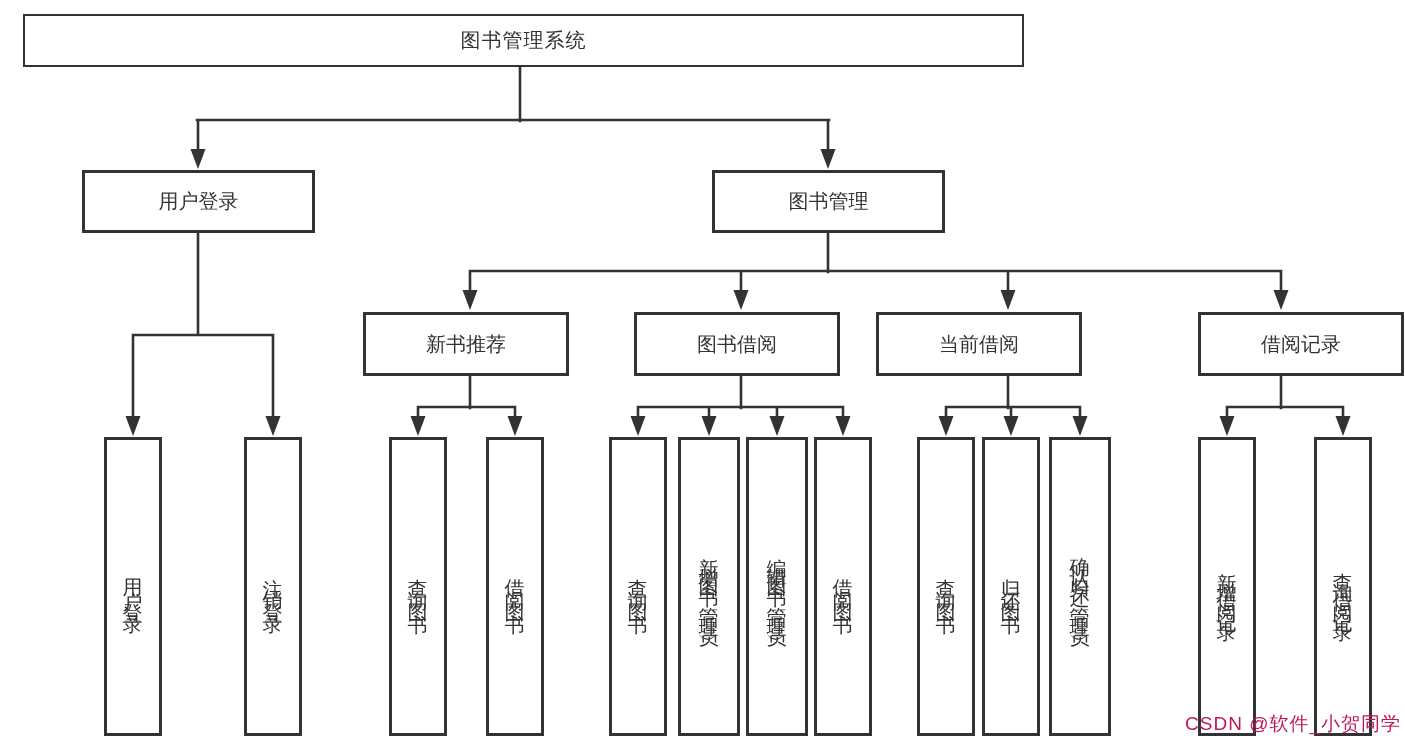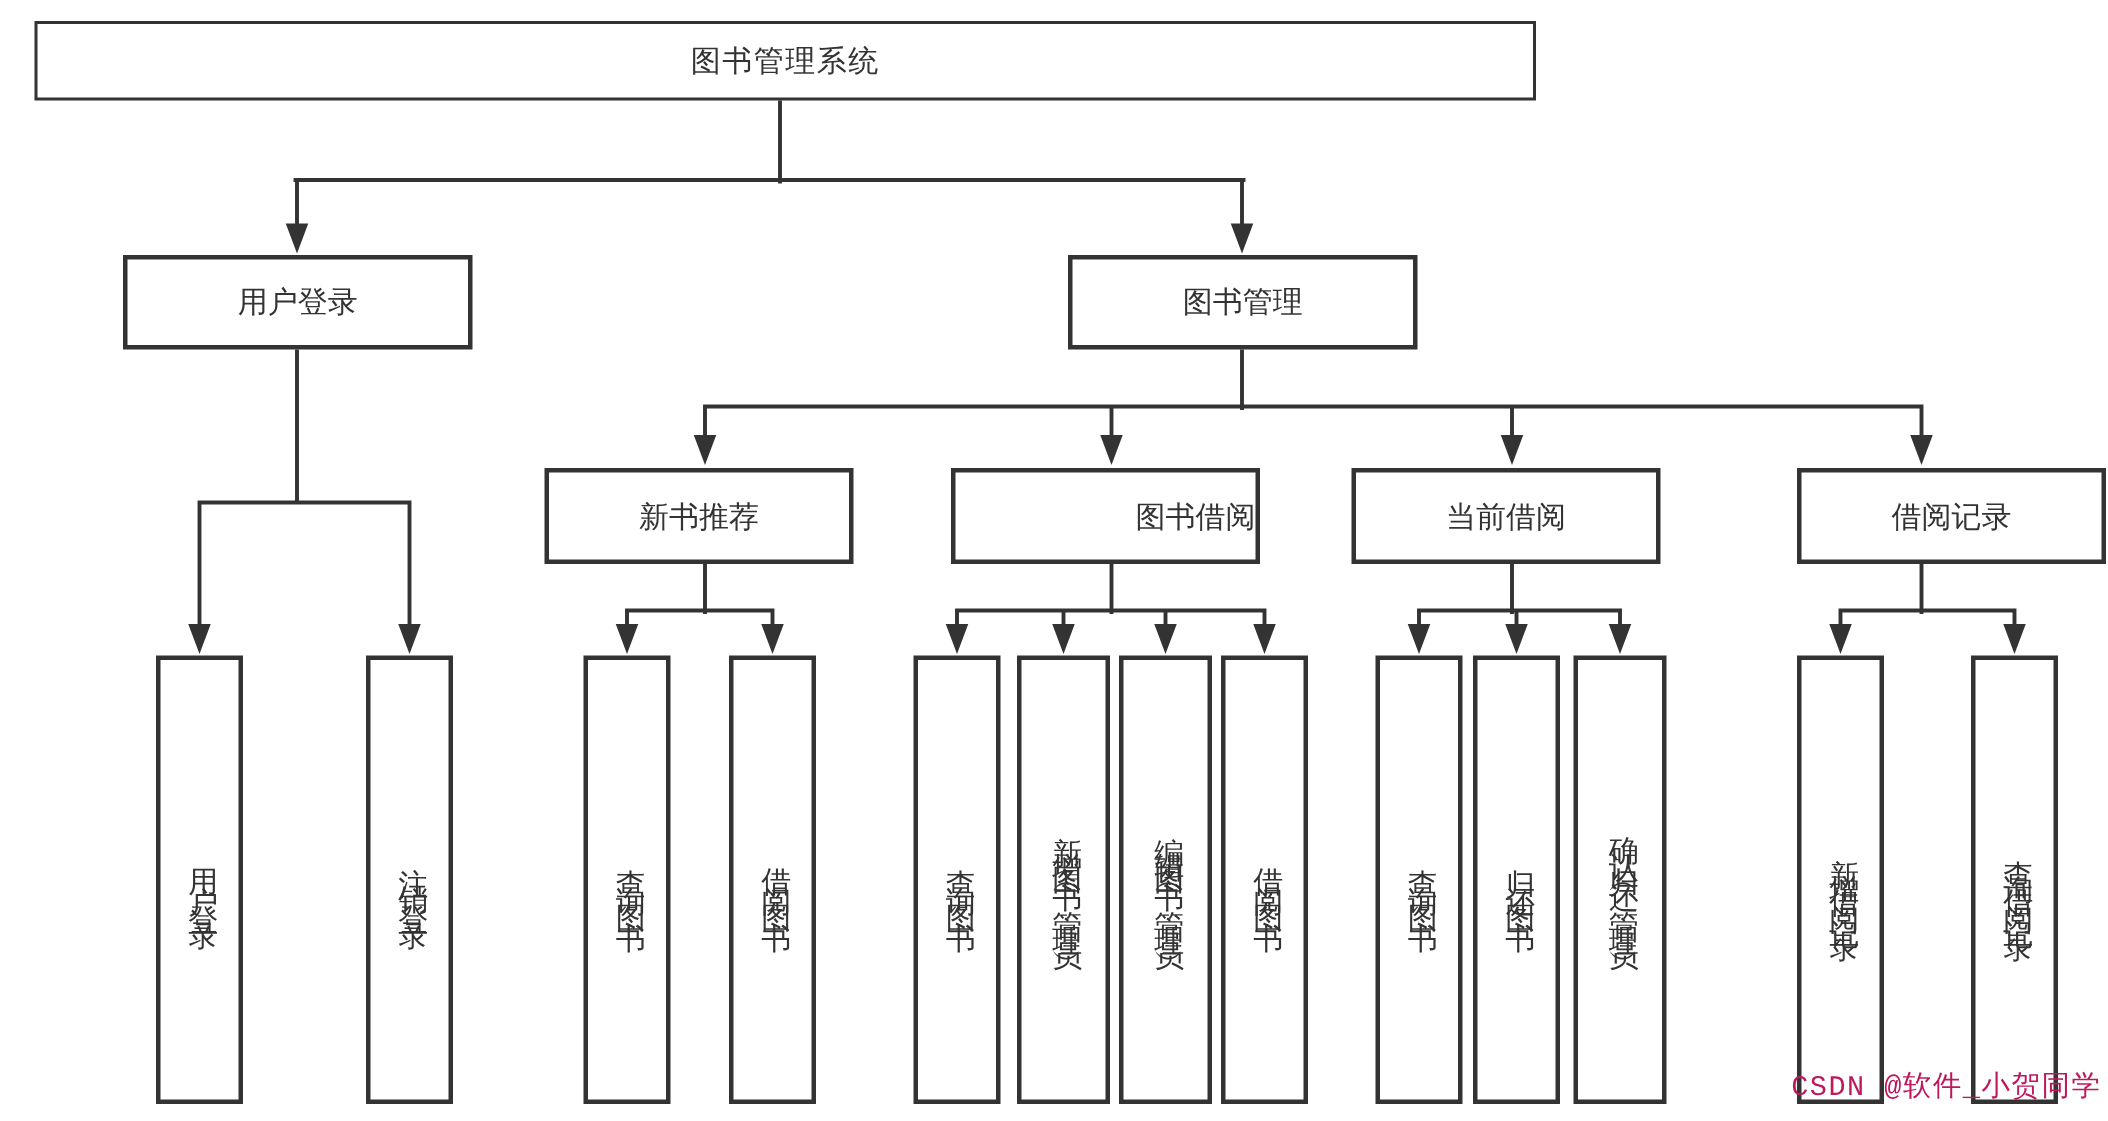--- a/index.html
+++ b/index.html
@@ -1,17 +1,17 @@
 <!DOCTYPE html>
 <html><head>
 <meta charset="utf-8">
 <style>
   html,body{margin:0;padding:0;background:#fff;}
   .stage{position:relative;width:1405px;height:747px;background:#fff;overflow:hidden;
-         font-family:Liberation Mono, monospace;color:#333;}
+         font-family:Liberation Sans, sans-serif;color:#333;}
   svg.wires{position:absolute;left:0;top:0;z-index:1;}
   .ln{stroke:#333333;stroke-width:2.6;fill:none;stroke-linecap:square;}
   .ar{fill:#333333;stroke:none;}
   .box{position:absolute;z-index:2;background:#fff;border:3px solid #333333;
        box-sizing:border-box;display:flex;align-items:center;justify-content:center;
        font-size:20px;color:#333;}
   .root{border-width:2px;letter-spacing:1px;}
   .l2{top:170px;height:63px;width:233px;}
   .l3{top:312px;height:64px;width:206px;}
   .leaf{top:437px;height:299px;width:58px;}
@@ -77,24 +77,24 @@
   <div class="box l2" style="left:82px;">
     <span>用户登录</span>
   </div>
   <div class="box l2" style="left:712px;">
     <span>图书管理</span>
   </div>
 
   <div class="box l3" style="left:363px;">
     <span>新书推荐</span>
   </div>
-  <div class="box l3" style="left:634px;justify-content:flex-end;">
+  <div class="box l3" style="left:634px;">
     <span>图书借阅</span>
   </div>
-  <div class="box l3" style="left:901px;">
+  <div class="box l3" style="left:876px;">
     <span>当前借阅</span>
   </div>
   <div class="box l3" style="left:1198px;text-align:right;">
     <span>借阅记录</span>
   </div>
 
   <div class="box leaf" style="left:104px;">
     <span class="v">用户登录</span>
   </div>
   <div class="box leaf" style="left:244px;">

